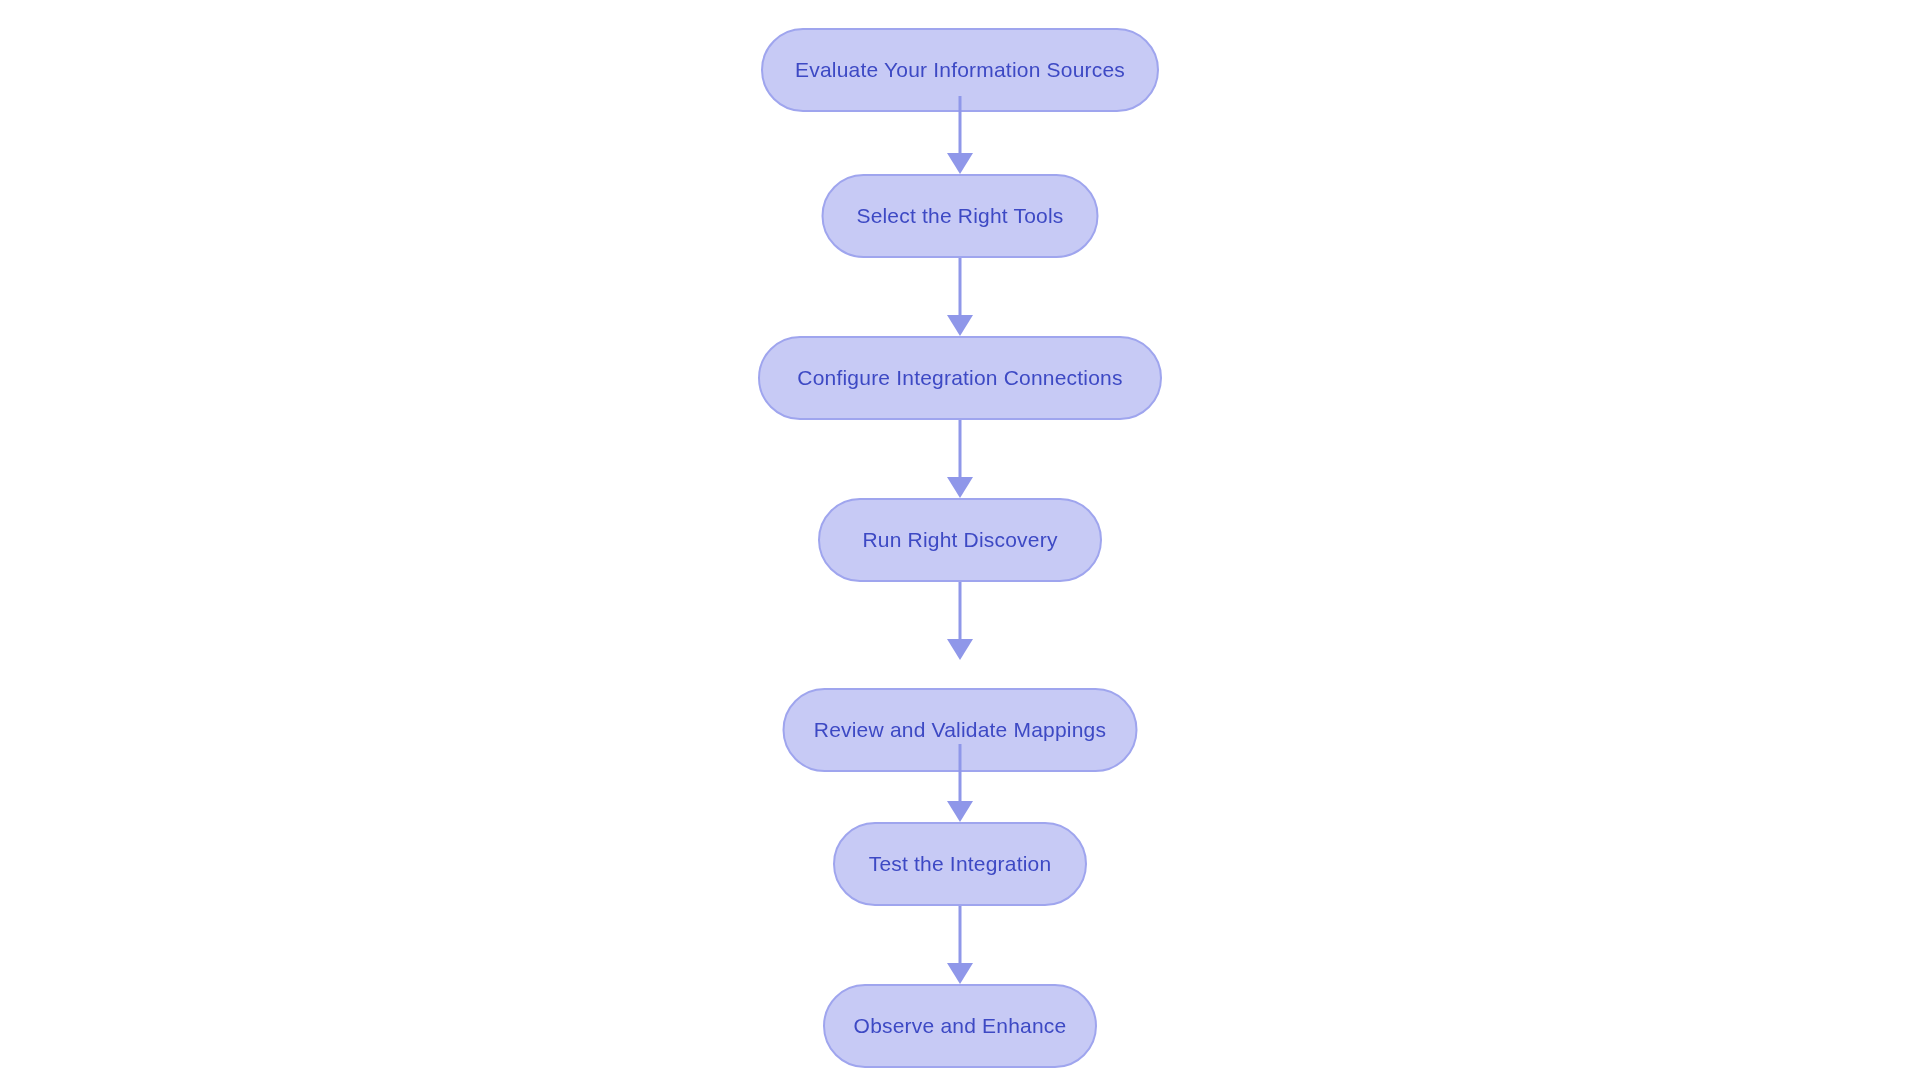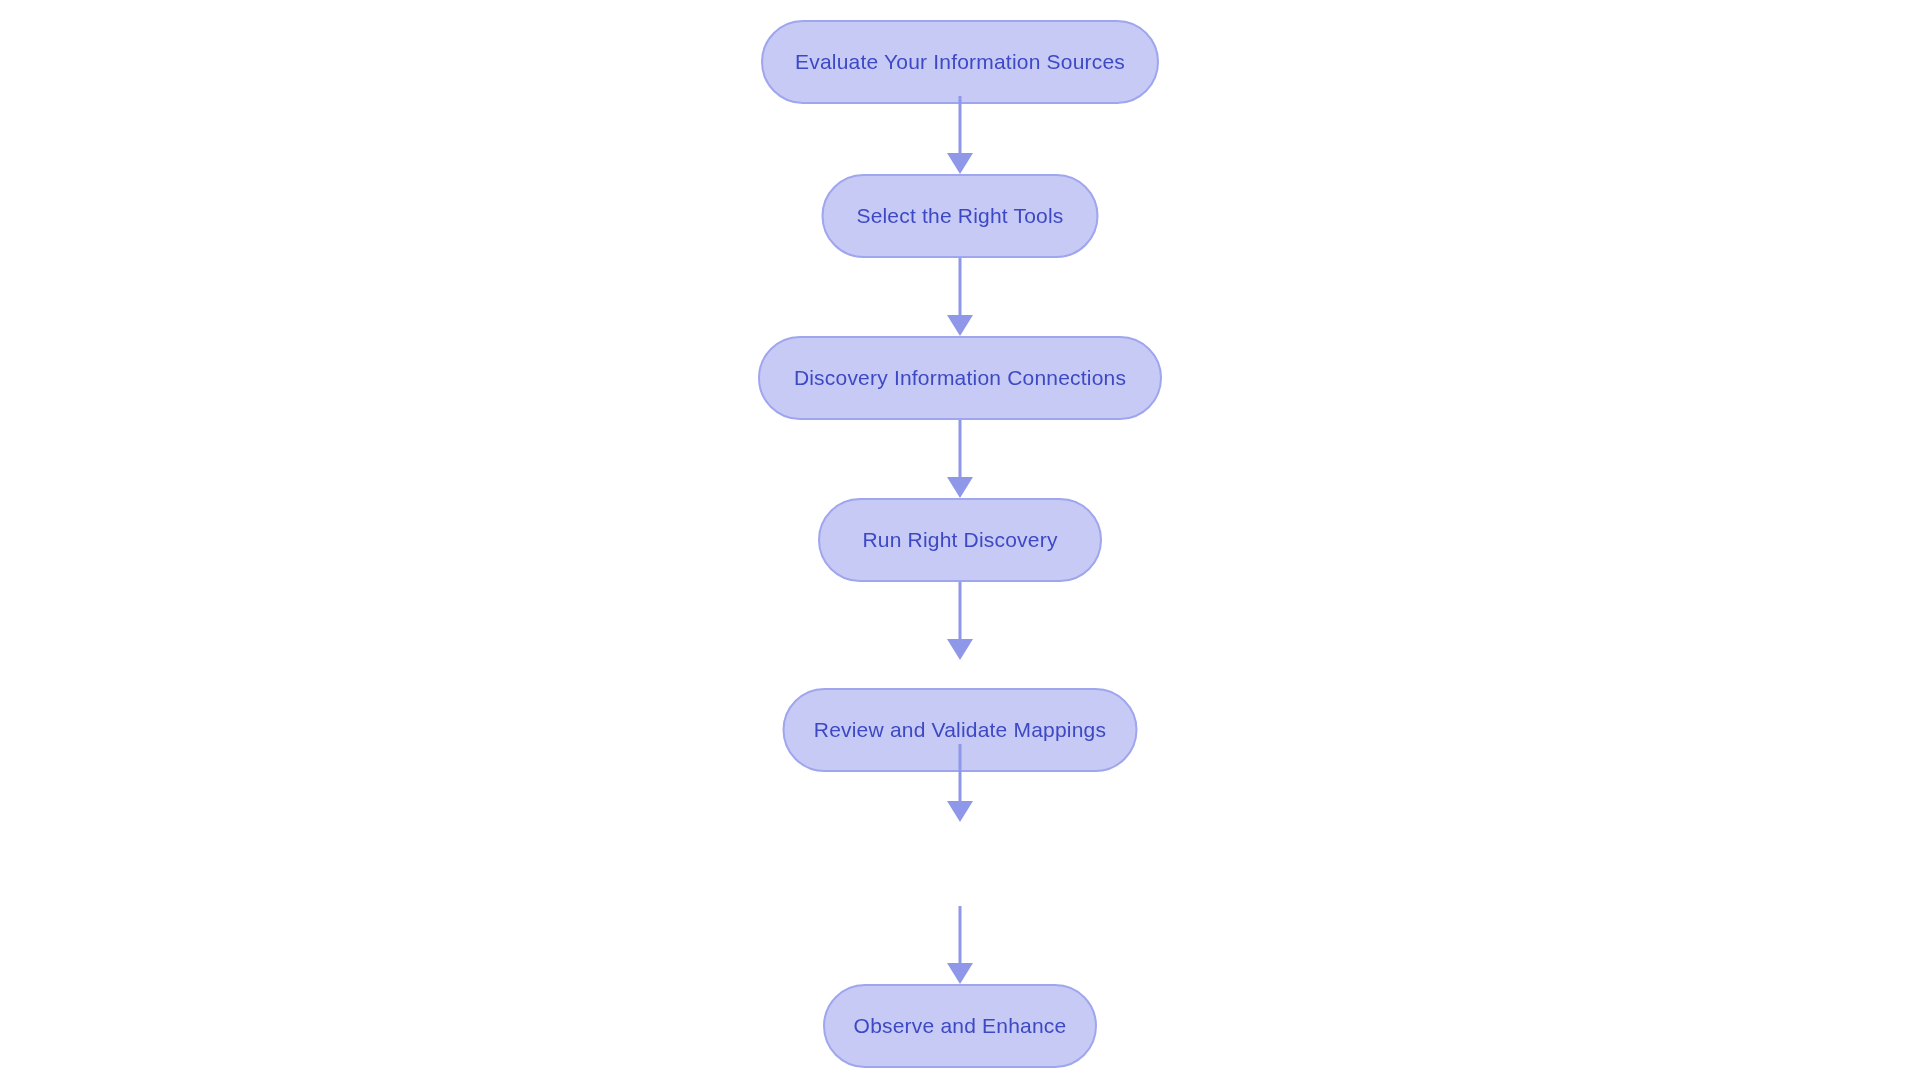--- a/index.html
+++ b/index.html
@@ -28,21 +28,21 @@
     border:2px solid var(--node-border);
     color:var(--node-text);
     display:flex;
     align-items:center;
     justify-content:center;
     font-size:21px;
     letter-spacing:.2px;
     box-sizing:border-box;
     white-space:nowrap;
   }
-  .n0{top:20px;width:398px;}
+  .n0{top:28px;width:398px;}
   .n1{top:174px;width:277px;text-align:center;}
   .n2{top:336px;width:404px;}
   .n3{top:498px;width:284px;}
   .n4{top:688px;width:355px;}
   .n5{top:822px;width:254px;}
   .n6{top:984px;width:274px;}
 
   .connector{
     position:absolute;
     left:50%;
@@ -89,21 +89,21 @@
   <div class="node n1">
     <span>Select the Right Tools</span>
   </div>
 
   <div class="connector c1">
     <div class="line"></div>
     <div class="head"></div>
   </div>
 
   <div class="node n2">
-    <span>Discovery Information Connections</span>
+    <span>Configure Integration Connections</span>
   </div>
 
   <div class="connector c2">
     <div class="line"></div>
     <div class="head"></div>
   </div>
 
   <div class="node n3">
     <span>Run Right Discovery</span>
   </div>
@@ -115,20 +115,23 @@
 
   <div class="node n4">
     <span>Review and Validate Mappings</span>
   </div>
 
   <div class="connector c4">
     <div class="line"></div>
     <div class="head"></div>
   </div>
 
+  <div class="node n5">
+    <span>Test the Integration</span>
+  </div>
 
   <div class="connector c5">
     <div class="line"></div>
     <div class="head"></div>
   </div>
 
   <div class="node n6">
     <span>Observe and Enhance</span>
   </div>
 

